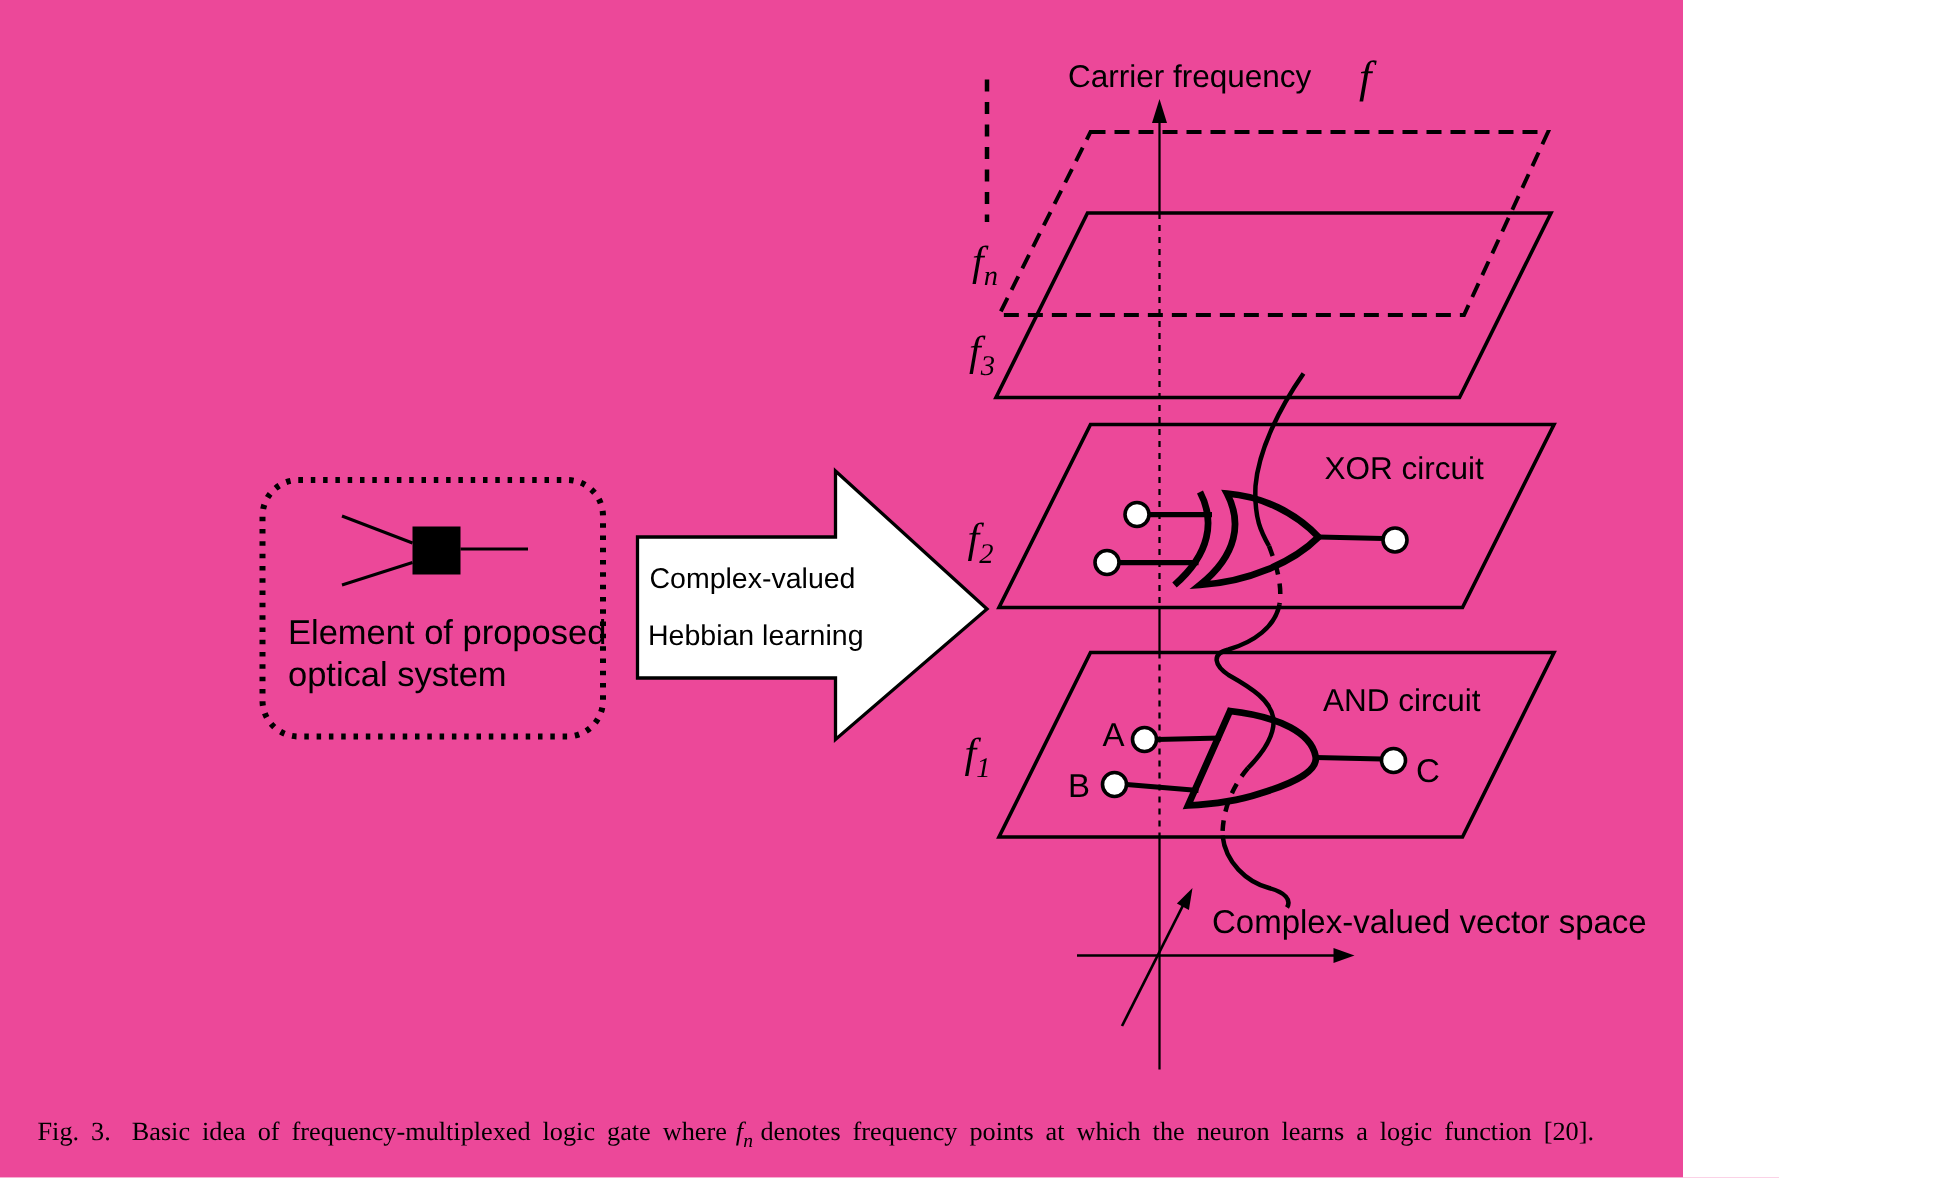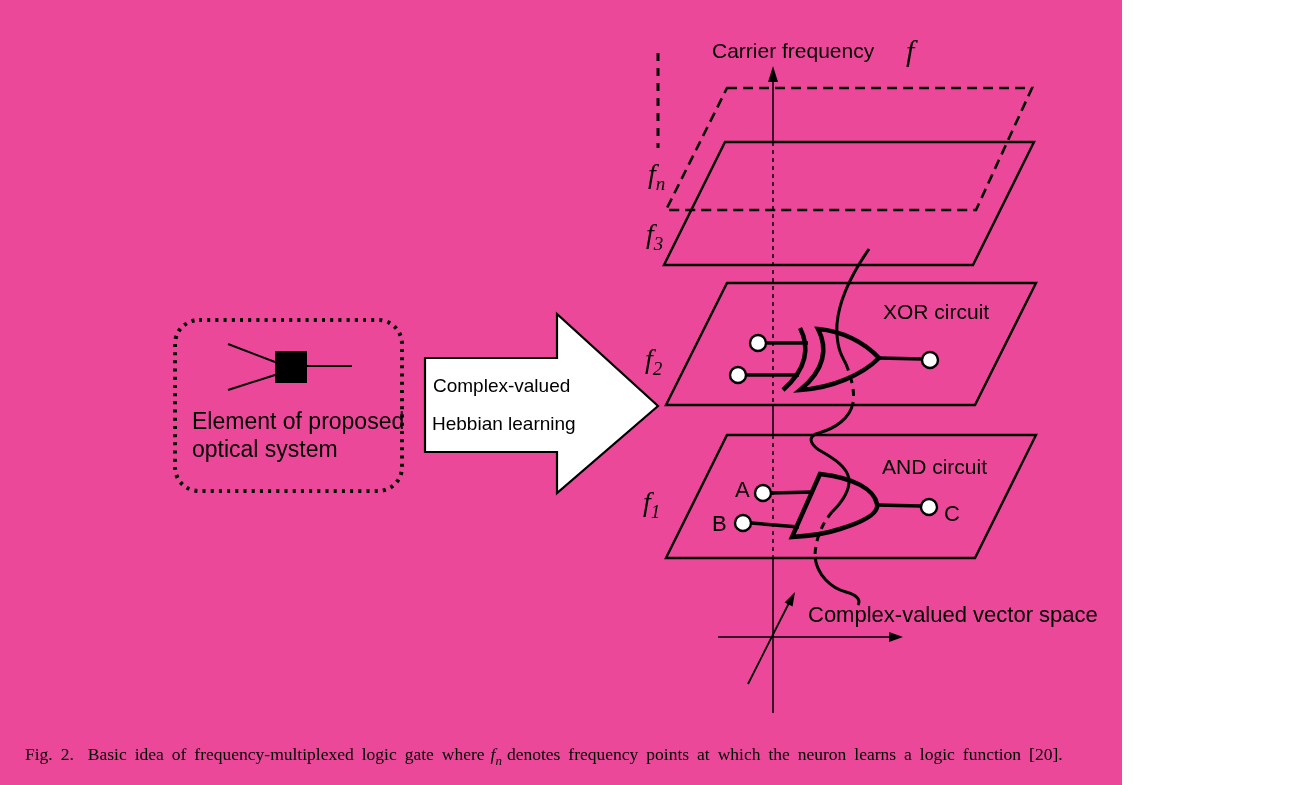--- a/index.html
+++ b/index.html
@@ -103,14 +103,14 @@
 
     <g>
       <line x1="718" y1="637" x2="896" y2="637" stroke="#000" stroke-width="1.6"></line>
       <polygon points="903,637 889,632 889,642" fill="#000"></polygon>
       <line x1="748" y1="684" x2="791" y2="599" stroke="#000" stroke-width="1.8"></line>
       <polygon points="795,592 792.6,606.6 784.6,602.4" fill="#000"></polygon>
     </g>
     <text x="808" y="622" class="t-sans" font-size="22">Complex-valued vector space</text>
   </svg>
 
-  <div class="caption"><span class="cap-tag">Fig. 2.</span><span>Basic idea of frequency-multiplexed logic gate where</span><span class="fmath"><span>f</span><sub>n</sub></span><span>denotes frequency points at which the neuron learns a logic function [20].</span></div>
+  <div class="caption"><span class="cap-tag">Fig. 3.</span><span>Basic idea of frequency-multiplexed logic gate where</span><span class="fmath"><span>f</span><sub>n</sub></span><span>denotes frequency points at which the neuron learns a logic function [20].</span></div>
 </div>
 
 </body></html>

